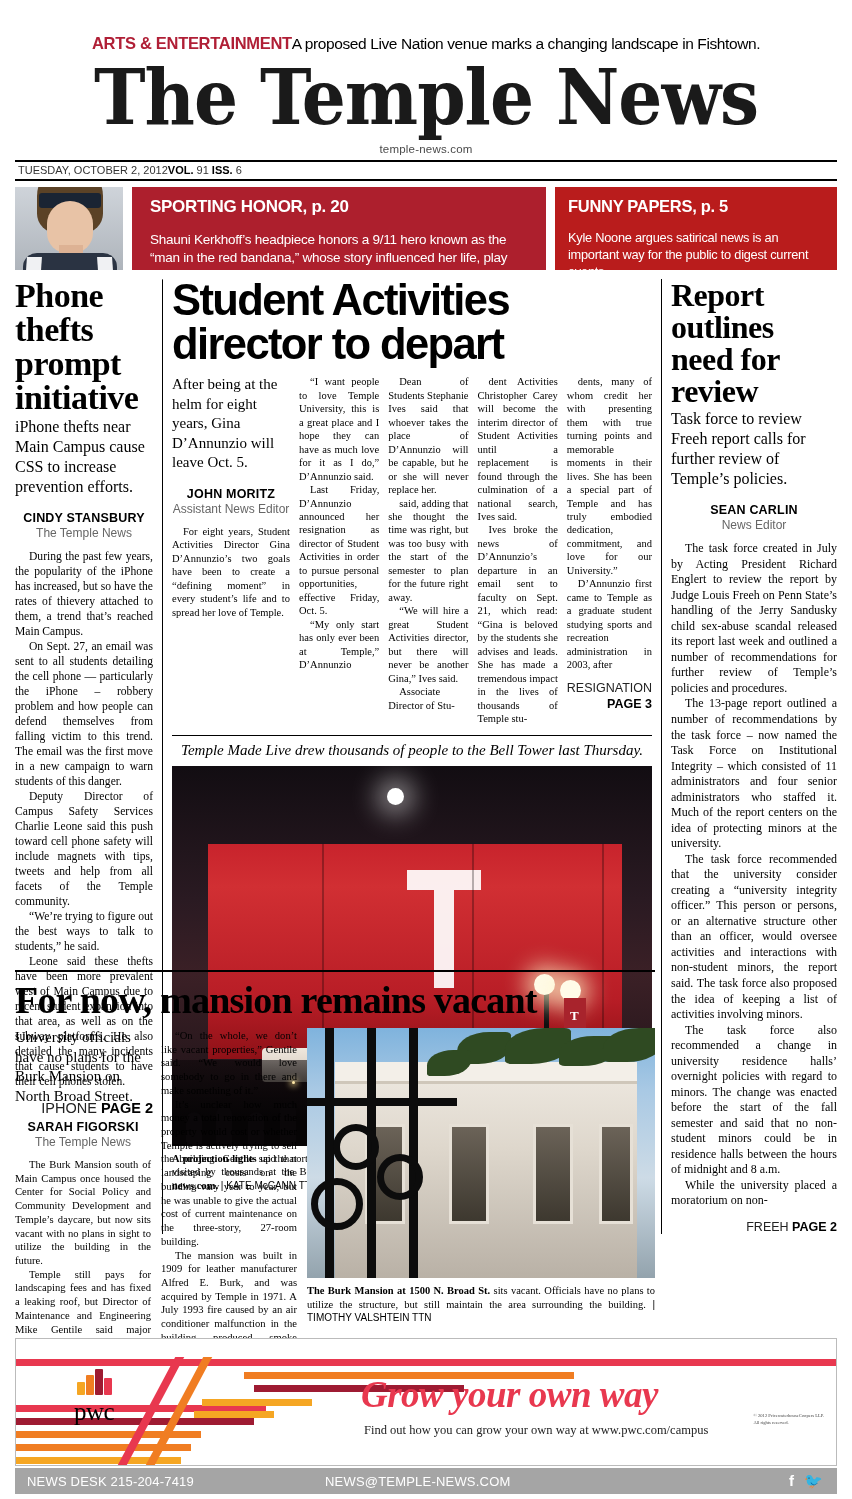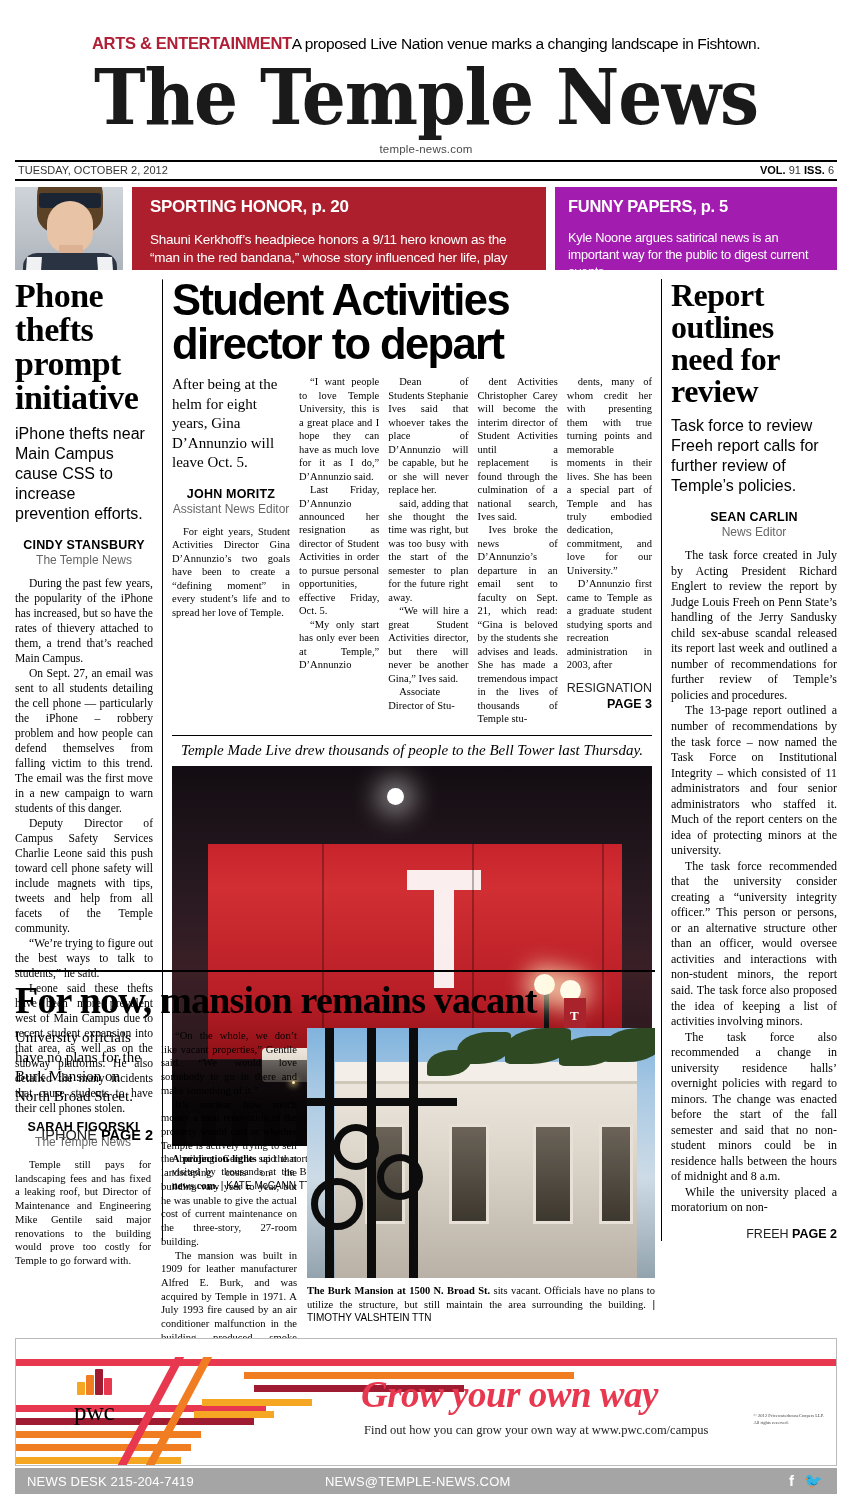--- a/index.html
+++ b/index.html
@@ -37,21 +37,21 @@
     text-align: center;
     font-family: "Liberation Sans", sans-serif;
     font-size: 11.5px;
     color: #4a4a4a;
     margin-top: 9px;
     letter-spacing: 0.2px;
   }
 
   
   .datebar {
-    display: flex; justify-content: space-between; align-items: center;
+    display: flex; align-items: center;
     border-top: 2px solid #000; border-bottom: 2px solid #000;
     margin-top: 5px; padding: 2px 3px 3px 3px;
     font-family: "Liberation Sans", sans-serif;
     font-size: 11px; color: #333;
     position: relative;
   }
   .datebar b { color: #000; }
 
   
   .teasers { display: flex; gap: 9px; margin-top: 6px; height: 83px; position: relative; }
@@ -67,40 +67,40 @@
   .athlete .jersey { position:absolute; left:8px; top:66px; width:94px; height:60px; background:#2a3342; border-radius:14px 14px 0 0;}
   .athlete .stripeL { position:absolute; left:10px; top:70px; width:15px; height:56px; background:#f0f1f3; transform:skewX(-4deg);}
   .athlete .stripeR { position:absolute; left:84px; top:70px; width:15px; height:56px; background:#f0f1f3; transform:skewX(4deg);}
 
   .teaser-red {
     flex: 1 1 auto; background: #ad1f2d; color: #fff;
     padding: 10px 14px 8px 18px;
     font-family: "Liberation Sans", sans-serif;
   }
   .teaser-blue {
-    width: 282px; flex: 0 0 282px; background: #a21caf; color: #fff;
+    width: 282px; flex: 0 0 282px; background: #b91c1c; color: #fff;
     padding: 10px 12px 8px 13px;
     font-family: "Liberation Sans", sans-serif;
   }
   .teaser-title { font-weight: bold; font-size: 17px; letter-spacing: -0.3px; margin-bottom: 14px; }
   .teaser-blue .teaser-title { font-size: 16.5px; }
   .teaser-body { font-size: 13.5px; line-height: 1.32; letter-spacing: -0.25px; }
   .teaser-blue .teaser-body { font-size: 12.8px; }
 
   
   .content { display: flex; margin-top: 9px; }
   .col-left  { width: 148px; flex: 0 0 148px; padding-right: 9px; border-right: 1px solid #000; }
   .col-mid   { flex: 1 1 auto; padding: 0 9px; }
   .col-right { width: 176px; flex: 0 0 176px; padding-left: 9px; border-left: 1px solid #000; }
 
   .hl-serif {
     font-family: "Liberation Serif", serif; font-weight: bold;
     font-size: 34px; line-height: 1.0; letter-spacing: -0.5px;
   }
-  .deck-serif { font-family: Liberation Sans, sans-serif; font-size: 16px; line-height: 1.25; margin-top: 9px; }
+  .deck-serif { font-family: Liberation Serif, serif; font-size: 16px; line-height: 1.25; margin-top: 2px; }
   .byline { font-family: "Liberation Sans", sans-serif; font-weight: bold; font-size: 12.5px; text-align: center; margin-top: 14px; letter-spacing: 0.2px; }
   .byline-title { font-family: "Liberation Sans", sans-serif; font-size: 12px; color: #666; text-align: center; margin-top: 1px; }
 
   .body-text { font-size: 11.6px; line-height: 1.295; text-align: justify; margin-top: 9px; }
   .body-text p { text-indent: 14px; }
   .jump { font-family: Liberation Sans, sans-serif; font-size: 14.5px; text-align: right; margin-top: 11px; color: #222; }
   .jump b { color: #000; }
 
   
   .hero-head {
@@ -364,20 +364,21 @@
 
   <div style="position:absolute; left:15px; top:970px; width:640px;">
     <div class="section-rule" style="margin-top:0"></div>
     <div class="mansion-head">For now, mansion remains vacant</div>
     <div class="mansion-cols">
       <div class="m-col">
         <div class="deck">University officials have no plans for the Burk Mansion on North Broad Street.</div>
         <div class="byline">SARAH FIGORSKI</div>
         <div class="byline-title">The Temple News</div>
         <div class="body-text">
+          <p>The Burk Mansion south of Main Campus once housed the Center for Social Policy and Community Development and Temple’s daycare, but now sits vacant with no plans in sight to utilize the building in the future.</p>
           <p>Temple still pays for landscaping fees and has fixed a leaking roof, but Director of Maintenance and Engineering Mike Gentile said major renovations to the building would prove too costly for Temple to go forward with.</p>
         </div>
       </div>
       <div class="m-col">
         <div class="body-text" style="margin-top:1px">
           <p>“On the whole, we don’t like vacant properties,” Gentile said. “We would love somebody to go in there and make something of it.”</p>
           <p>It’s unclear how much money a total renovation of the property would cost or whether Temple is actively trying to sell the building. Gentile said that landscaping costs on the building vary year to year, but he was unable to give the actual cost of current maintenance on the three-story, 27-room building.</p>
           <p>The mansion was built in 1909 for leather manufacturer Alfred E. Burk, and was acquired by Temple in 1971. A July 1993 fire caused by an air conditioner malfunction in the building produced smoke damage to one part of the mansion and injured four maintenance</p>
         </div>
         <div class="jump" style="font-size:12.5px">

